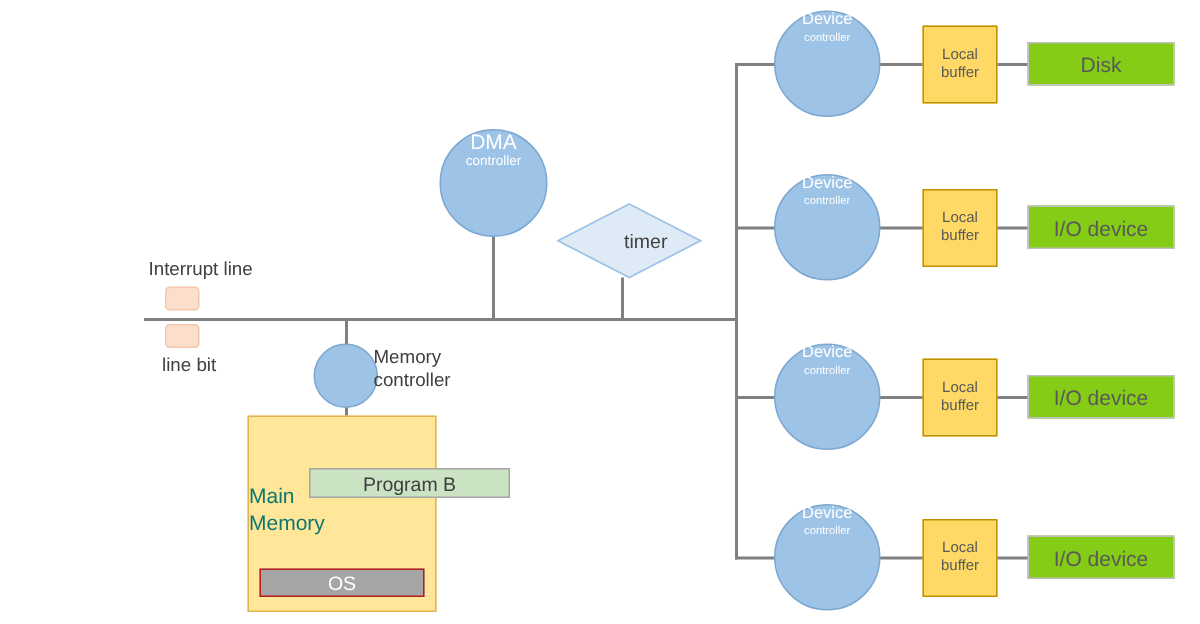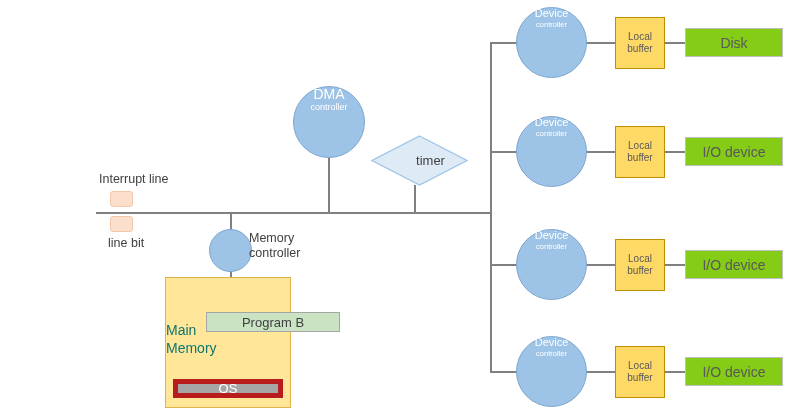--- a/index.html
+++ b/index.html
@@ -91,21 +91,21 @@
     font-size: 13px;
   }
   .prog-b {
     background: #c9e3c3;
     border: 1px solid #a6a6a6;
     color: #404040;
     font-size: 13px;
   }
   .os-bar {
     background: #a6a6a6;
-    border: 5px solid #b91c1c;
+    border: 1px solid #b91c1c;
     color: #ffffff;
     font-size: 13px;
   }
 
   .localbuf {
     background: #ffd966;
     border: 1px solid #bf9000;
     color: #595959;
     font-size: 10px;
     line-height: 1.25;

